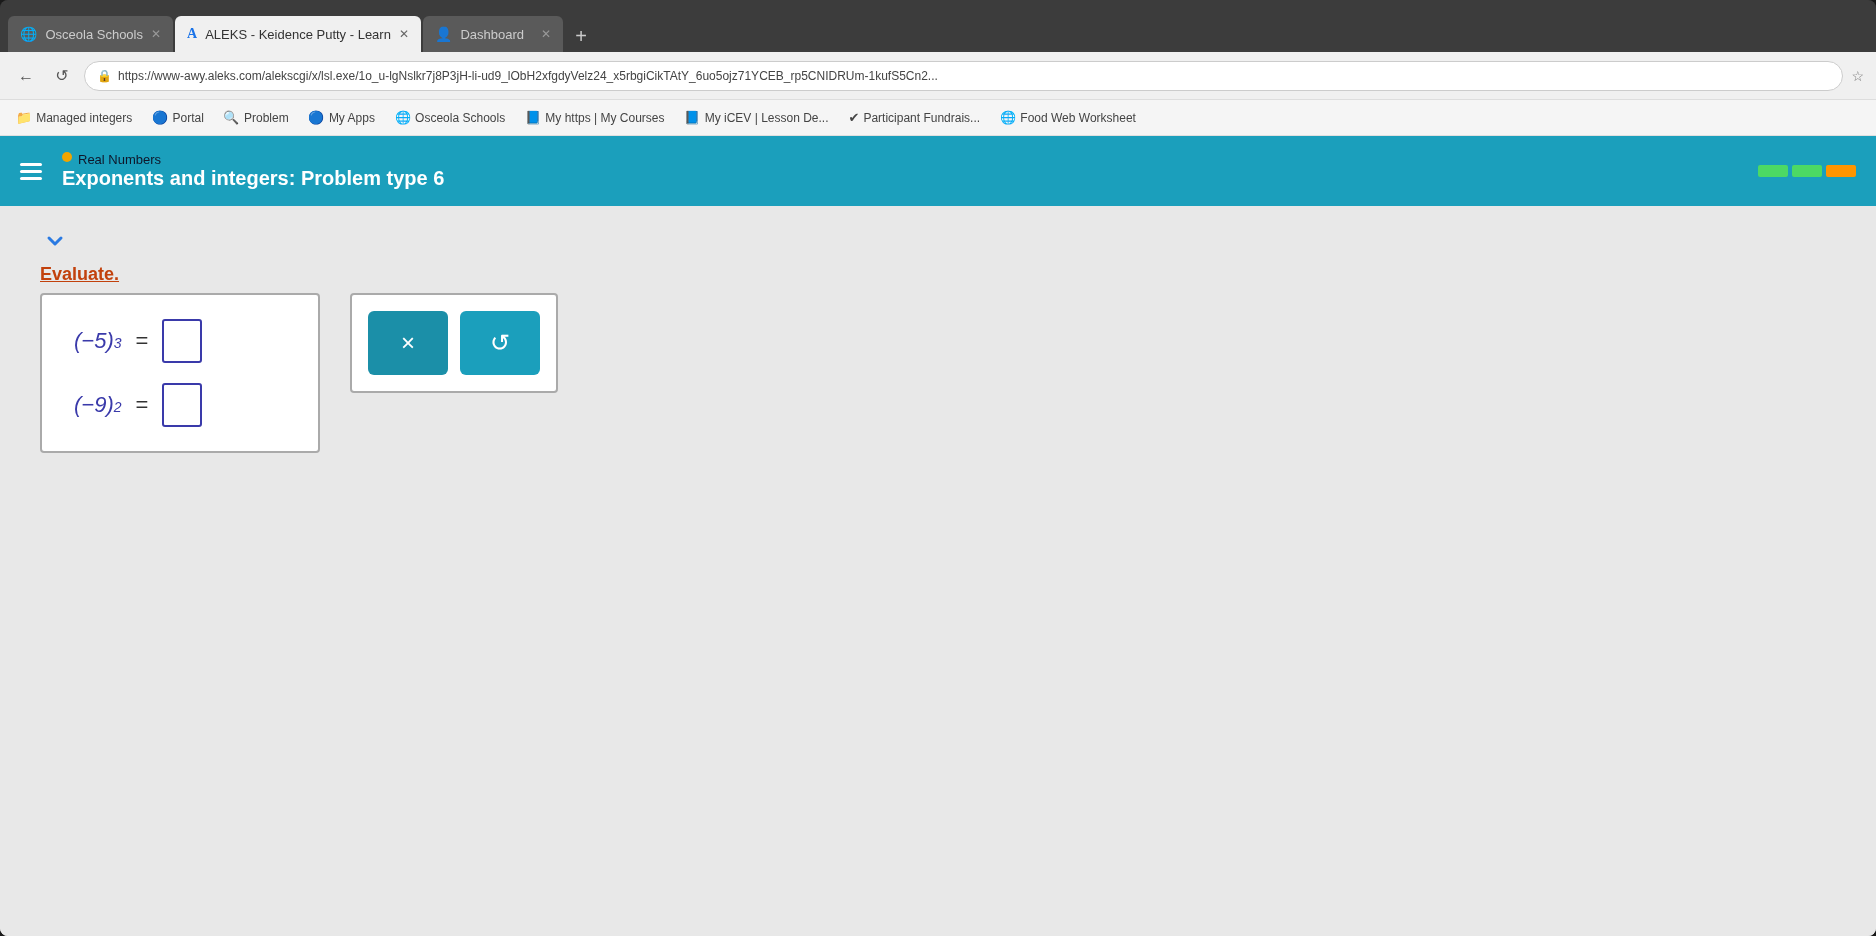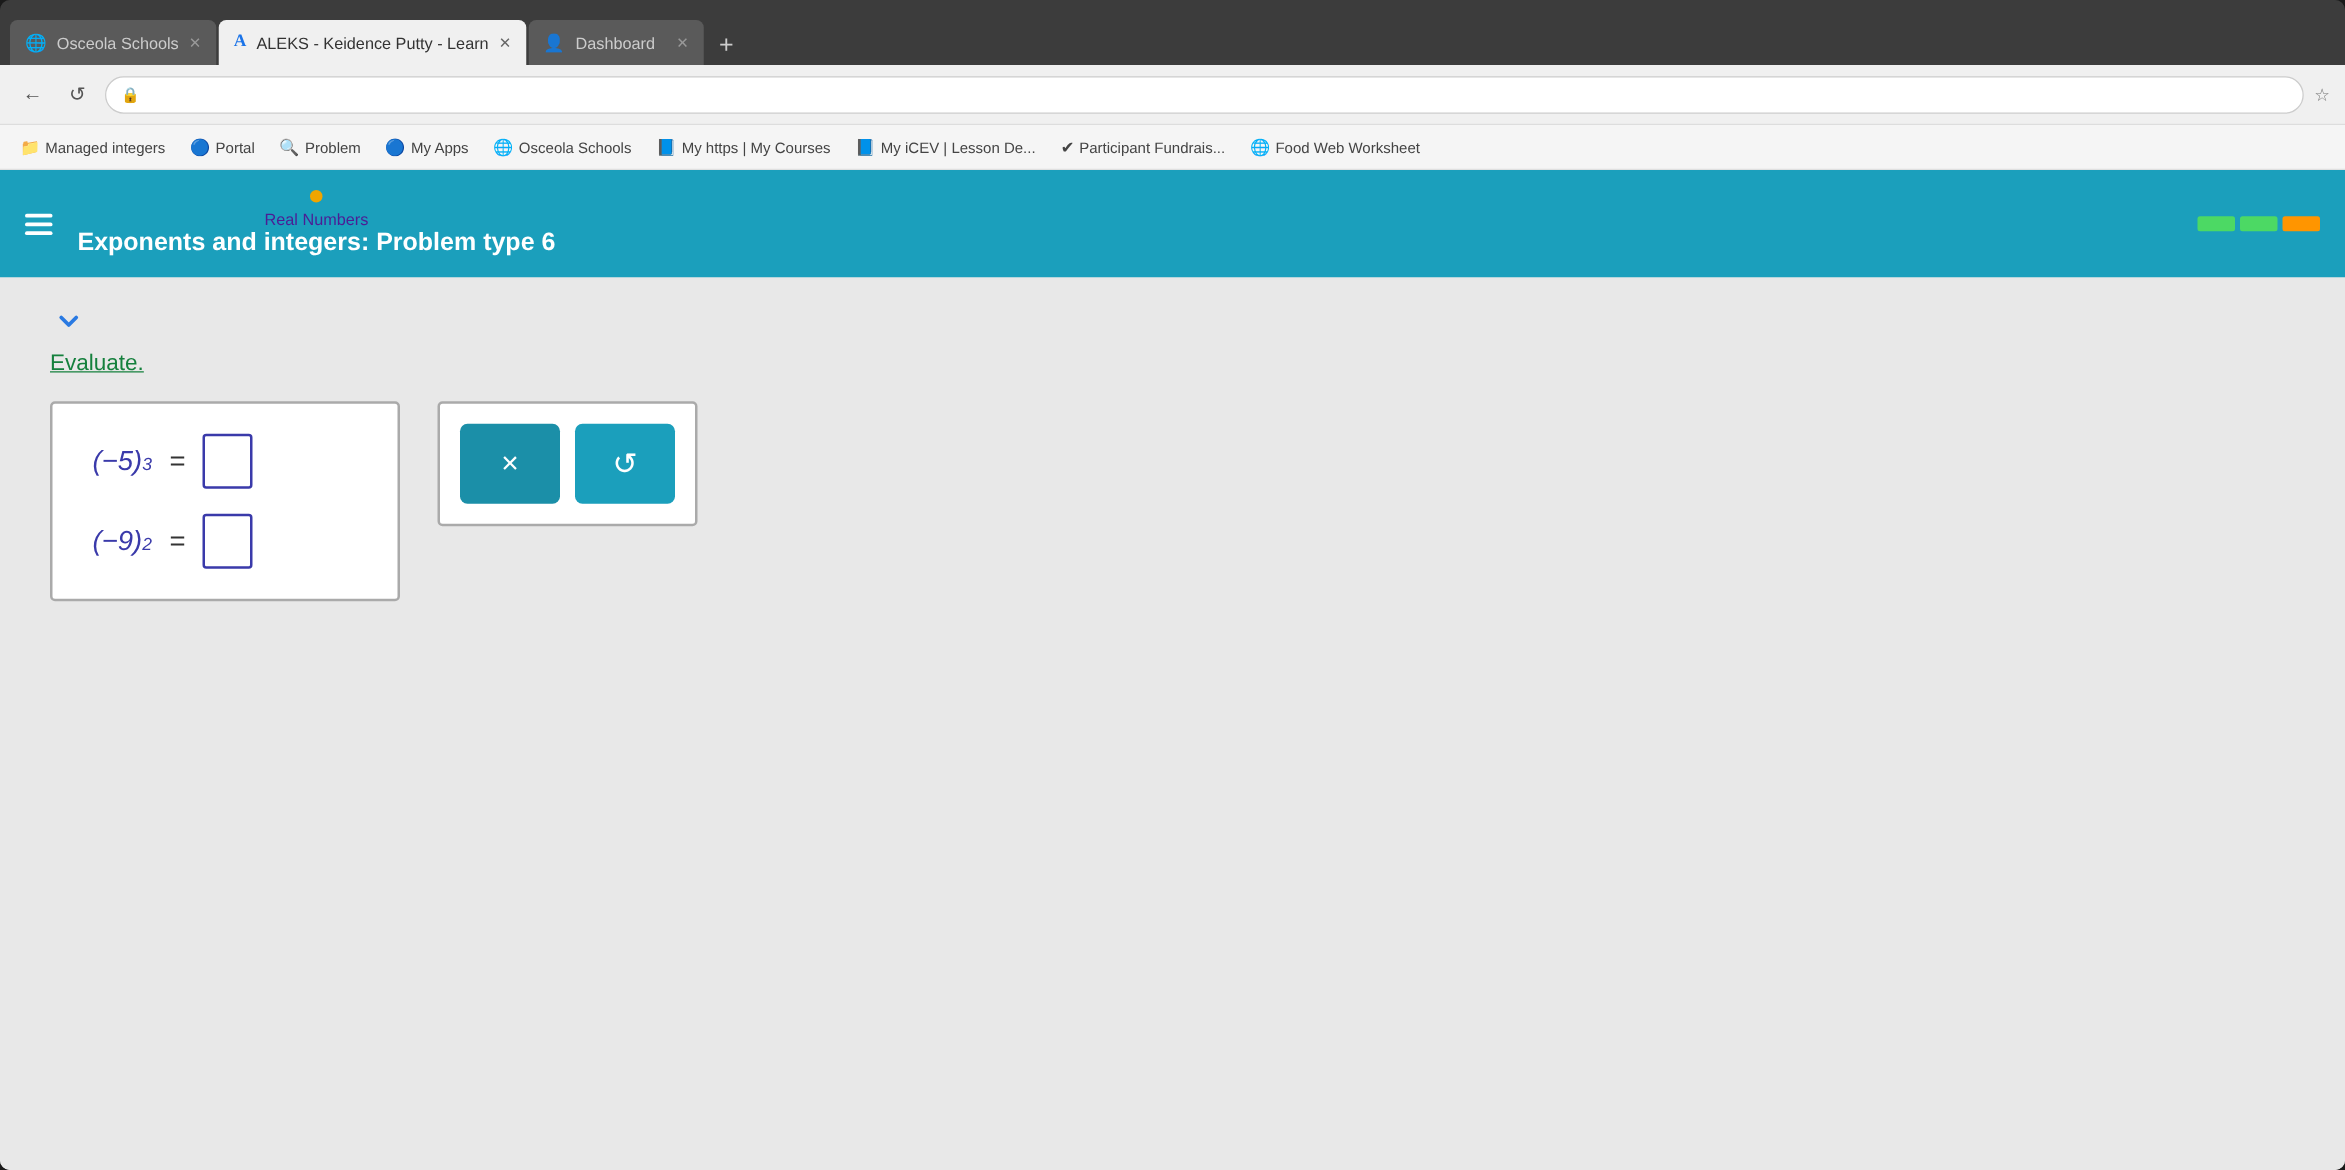--- a/index.html
+++ b/index.html
@@ -187,26 +187,24 @@
       background: white;
       border-radius: 2px;
     }
 
     .header-text {
       display: flex;
       flex-direction: column;
     }
 
     .header-subtitle {
-      color: #4c1d95;
+      color: #0f172a;
       font-size: 13px;
       display: flex;
-      align-items: center;
       gap: 6px;
-      flex-direction: column;
     }
 
     .header-subtitle .dot {
       width: 10px;
       height: 10px;
       border-radius: 50%;
       background: #f0a500;
       display: inline-block;
     }
 
@@ -250,24 +248,25 @@
       margin-bottom: 8px;
     }
 
     .chevron-down svg {
       width: 24px;
       height: 24px;
     }
 
     .evaluate-text {
       font-size: 18px;
-      color: #15803d;
+      color: #c2410c;
       text-decoration: underline;
-      margin-bottom: 20px;
-      cursor: pointer;
+      margin-bottom: 8px;
+      cursor: pointer;
+      font-weight: bold;
     }
 
     
     .math-container {
       display: flex;
       align-items: flex-start;
       gap: 30px;
     }
 
     .math-box {
@@ -377,20 +376,21 @@
       <span class="tab-close">✕</span>
     </div>
     <div class="tab-add">+</div>
   </div>
 
   <div class="nav-bar">
     <button class="nav-btn">←</button>
     <button class="nav-btn">↺</button>
     <div class="address-bar">
       <span>🔒</span>
+      <span class="address-text">https://www-awy.aleks.com/alekscgi/x/lsl.exe/1o_u-lgNslkr7j8P3jH-li-ud9_lObH2xfgdyVelz24_x5rbgiCikTAtY_6uo5ojz71YCEB_rp5CNIDRUm-1kufS5Cn2...</span>
     </div>
     <span class="bookmark-icon">☆</span>
   </div>
 
   <div class="bookmarks-bar">
     <div class="bookmark-item">
       <span class="bk-icon">📁</span>
       <span>Managed integers</span>
     </div>
     <div class="bookmark-item">

